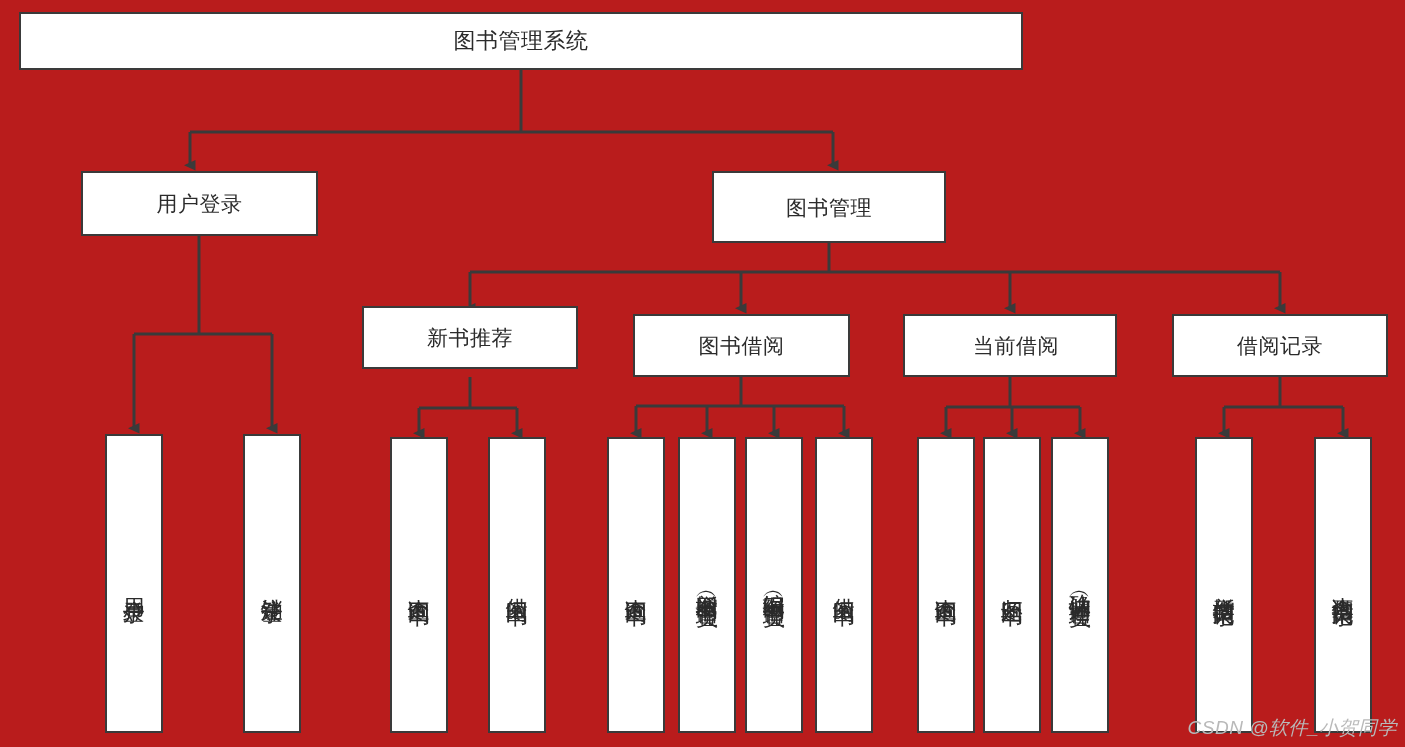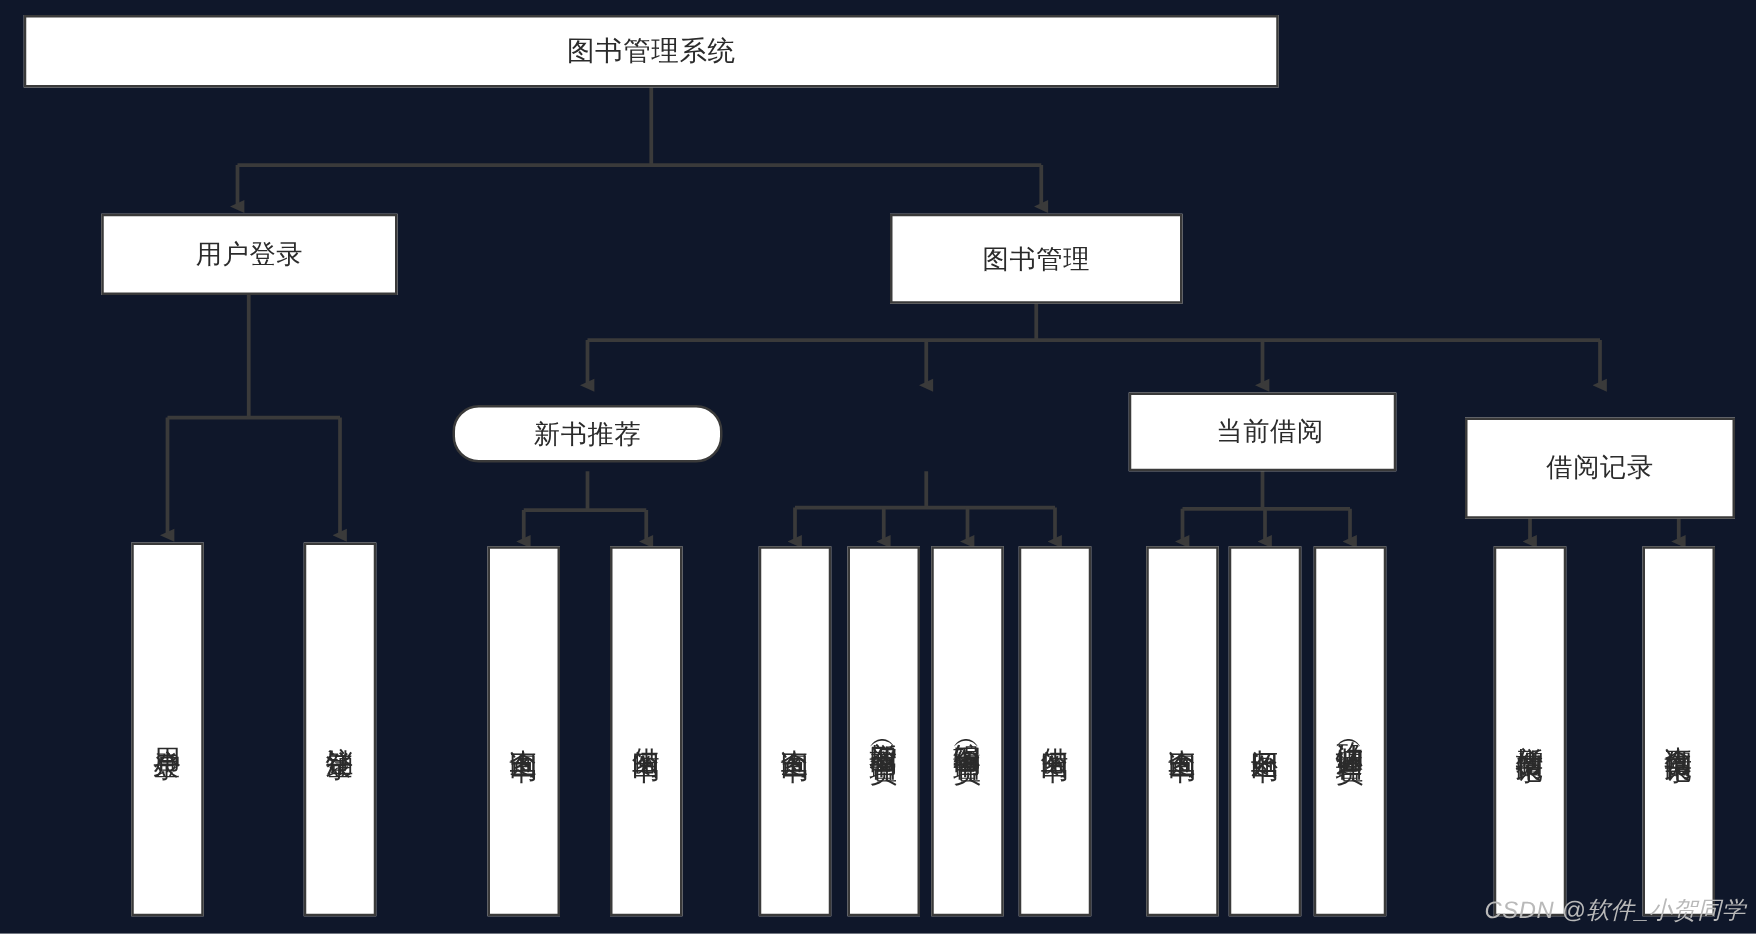--- a/index.html
+++ b/index.html
@@ -7,21 +7,21 @@
     padding: 0;
     background: #ffffff;
   }
   body {
     font-family: "Liberation Sans", "DejaVu Sans", sans-serif;
   }
   #stage {
     position: relative;
     width: 1405px;
     height: 747px;
-    background: #0f172a;
+    background: #b91c1c;
     overflow: hidden;
   }
   svg#edges {
     position: absolute;
     left: 0;
     top: 0;
     width: 1405px;
     height: 747px;
   }
   .node {
@@ -128,27 +128,30 @@
     <span class="label">图书管理系统</span>
   </div>
 
   <div class="node horiz" style="left:81px; top:171px; width:237px; height:65px;">
     <span class="label">用户登录</span>
   </div>
   <div class="node horiz" style="left:712px; top:171px; width:234px; height:72px;">
     <span class="label">图书管理</span>
   </div>
 
-  <div class="node horiz" style="left:362px; top:324px; width:216px; height:46px;border-radius:21px;">
+  <div class="node horiz" style="left:362px; top:306px; width:216px; height:63px;">
     <span class="label">新书推荐</span>
+  </div>
+  <div class="node horiz" style="left:633px; top:314px; width:217px; height:63px;">
+    <span class="label">图书借阅</span>
   </div>
   <div class="node horiz" style="left:903px; top:314px; width:214px; height:63px;padding-left:12px;">
     <span class="label">当前借阅</span>
   </div>
-  <div class="node horiz" style="left:1172px; top:314px; width:216px; height:81px;margin-top:20px;">
+  <div class="node horiz" style="left:1172px; top:314px; width:216px; height:63px;">
     <span class="label">借阅记录</span>
   </div>
 
   <div class="node vert" style="left:105px; top:434px; width:58px; height:299px;">
     <span class="label">用户登录</span>
   </div>
   <div class="node vert" style="left:243px; top:434px; width:58px; height:299px;">
     <span class="label">注销登录</span>
   </div>
 

